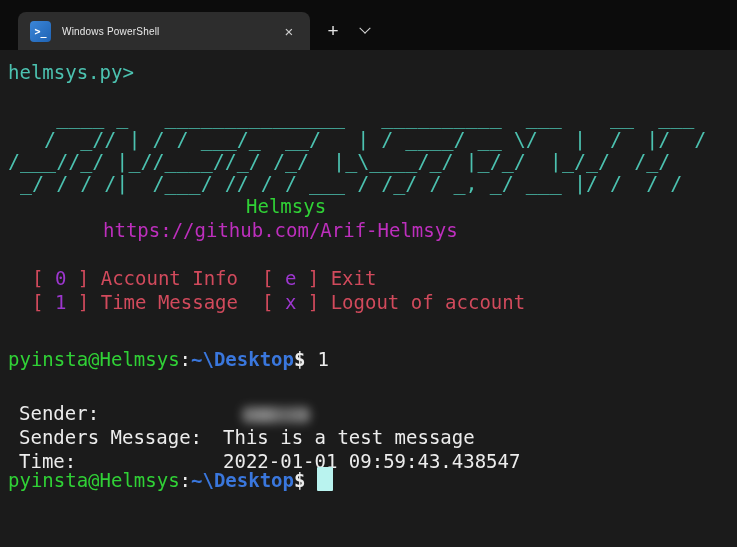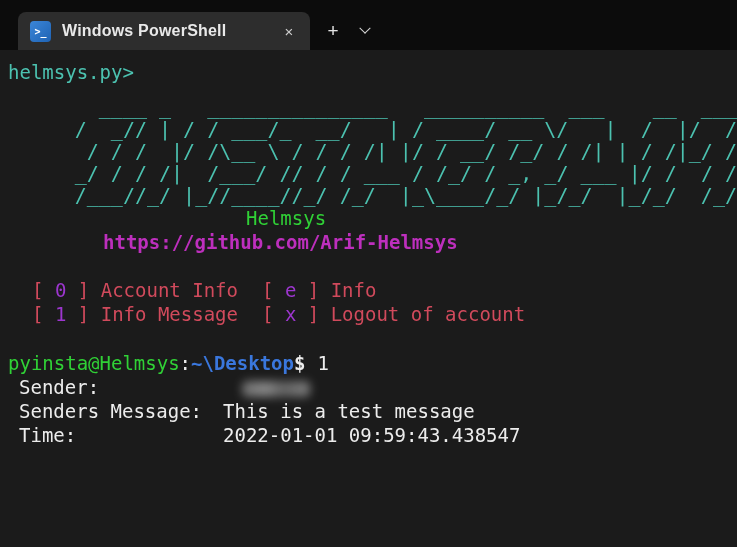--- a/index.html
+++ b/index.html
@@ -34,21 +34,21 @@
     border-radius: 4px;
     background: linear-gradient(135deg, #3b86d8 0%, #1f63b4 100%);
     color: #ffffff;
     font-family: "DejaVu Sans Mono", monospace;
     font-size: 10px; font-weight: bold;
     display: flex; align-items: center; justify-content: center;
     margin-right: 11px;
     flex: 0 0 auto;
   }
   .tab-title {
-    font-size: 16px; font-weight: 700;
+    font-size: 10px; font-weight: 400;
     letter-spacing: 0.2px;
     flex: 1 1 auto;
     white-space: nowrap;
   }
   .tab-close {
     color: #cfcfcf; font-size: 15px;
     width: 26px; height: 26px;
     display: flex; align-items: center; justify-content: center;
     border-radius: 4px;
   }
@@ -73,42 +73,41 @@
     height: 401px;
     background: #1b1b1b;
     padding: 10px 0 0 8px;
     font-size: 19px;
     line-height: 24px;
     color: #ececec;
   }
   .line { white-space: pre; height: 24px; }
   .blank { height: 24px; }
   .banner {
-    margin-top: 12px;
+    margin-top: 22px;
     font-size: 20px;
     line-height: 22px;
     color: #4cc2b0;
-    text-align: right;
   }
   .banner div { white-space: pre; }
   .teal    { color: #4cc2b0; }
   .green   { color: #30d136; }
-  .magenta { color: #bd2fbd; font-weight: bold; }
+  .magenta { color: #bd2fbd; }
   .red     { color: #d14a5c; }
   .purple  { color: #9d36cf; }
   .blue    { color: #3a77dd; }
   .white   { color: #ececec; }
   .italic  { }
   .bold    { font-weight: bold; }
   .caption-line { padding-left: 238px; }
   .url-line     { padding-left: 95px; }
   .menu-left { display: inline-block; width: 254px; text-align: center; }
-  .prompt-block { margin-top: 1px; }
+  .prompt-block { margin-top: 9px; }
   .msg-line { padding-left: 11px; }
-  .msg-label { display: inline-block; width: 204px; }
+  .msg-label { display: inline-block; width: 204px; margin-top: 30px; }
   .redacted-blob {
     display: inline-block;
     width: 68px; height: 16px;
     margin-left: 19px;
     border-radius: 5px;
     background: linear-gradient(90deg, #7d7d7d 0%, #9a9a9a 35%, #6f6f6f 60%, #8f8f8f 100%);
     filter: blur(5px);
     opacity: 0.85;
     vertical-align: middle;
   }
@@ -139,42 +138,42 @@
       </div>
   </div>
 
   <div class="screen">
 
     <div class="line"><span class="teal">helmsys.py&gt;</span></div>
 
     <div class="banner">
         <div>    ____ _   _______________   __________  ___    __  ___</div>
         <div>   /  _// | / / ___/_  __/   | / ____/ __ \/   |  /  |/  /</div>
-        <div>   / / /  |/ /\__ \ / / / /| |/ / __/ /_/ / /| | / /|_/ /</div>
+        <div>/___//_/ |_//____//_/ /_/  |_\____/_/ |_/_/  |_/_/  /_/</div>
         <div> _/ / / /|  /___/ // / / ___ / /_/ / _, _/ ___ |/ /  / /</div>
-        <div>/___//_/ |_//____//_/ /_/  |_\____/_/ |_/_/  |_/_/  /_/</div>
       </div>
 
     <div class="line caption-line"><span class="green italic">Helmsys</span></div>
 
     <div class="line url-line"><span class="magenta">https://github.com/Arif-Helmsys</span></div>
 
     <div class="blank"></div>
 
-    <div class="line"><span class="menu-left"><span class="red">[ </span><span class="purple">0</span><span class="red"> ] </span><span class="red">Account Info</span></span><span><span class="red">[ </span><span class="purple">e</span><span class="red"> ] </span><span class="red">Info</span></span></div>
+    <div class="line"><span class="menu-left"><span class="red">[ </span><span class="purple">0</span><span class="red"> ] </span><span class="red">Account Info</span></span><span><span class="red">[ </span><span class="purple">e</span><span class="red"> ] </span><span class="red">Exit</span></span></div>
 
-    <div class="line"><span class="menu-left"><span class="red">[ </span><span class="purple">1</span><span class="red"> ] </span><span class="red">Info Message</span></span><span><span class="red">[ </span><span class="purple">x</span><span class="red"> ] </span><span class="red">Logout of account</span></span></div>
+    <div class="line"><span class="menu-left"><span class="red">[ </span><span class="purple">1</span><span class="red"> ] </span><span class="red">Time Message</span></span><span><span class="red">[ </span><span class="purple">x</span><span class="red"> ] </span><span class="red">Logout of account</span></span></div>
 
     <div class="blank"></div>
 
     <div class="line prompt-block"><span class="green italic">pyinsta@Helmsys</span><span class="white">:</span><span class="blue italic bold">~\Desktop</span><span class="white bold">$</span><span class="white cmd">1</span></div>
 
     <div class="line msg-line white italic"><span class="msg-label">Sender:</span><span class="redacted-blob"></span></div>
 
     <div class="line msg-line white italic"><span class="msg-label">Senders Message:</span><span>This is a test message</span></div>
 
     <div class="line msg-line white italic"><span class="msg-label">Time:</span><span>2022-01-01 09:59:43.438547</span></div>
 
     <div class="blank"></div>
 
+    <div class="line"><span class="green italic">pyinsta@Helmsys</span><span class="white">:</span><span class="blue italic bold">~\Desktop</span><span class="white bold">$</span><span class="cursor"></span></div>
 
   </div>
 </div>
 
 </body></html>

